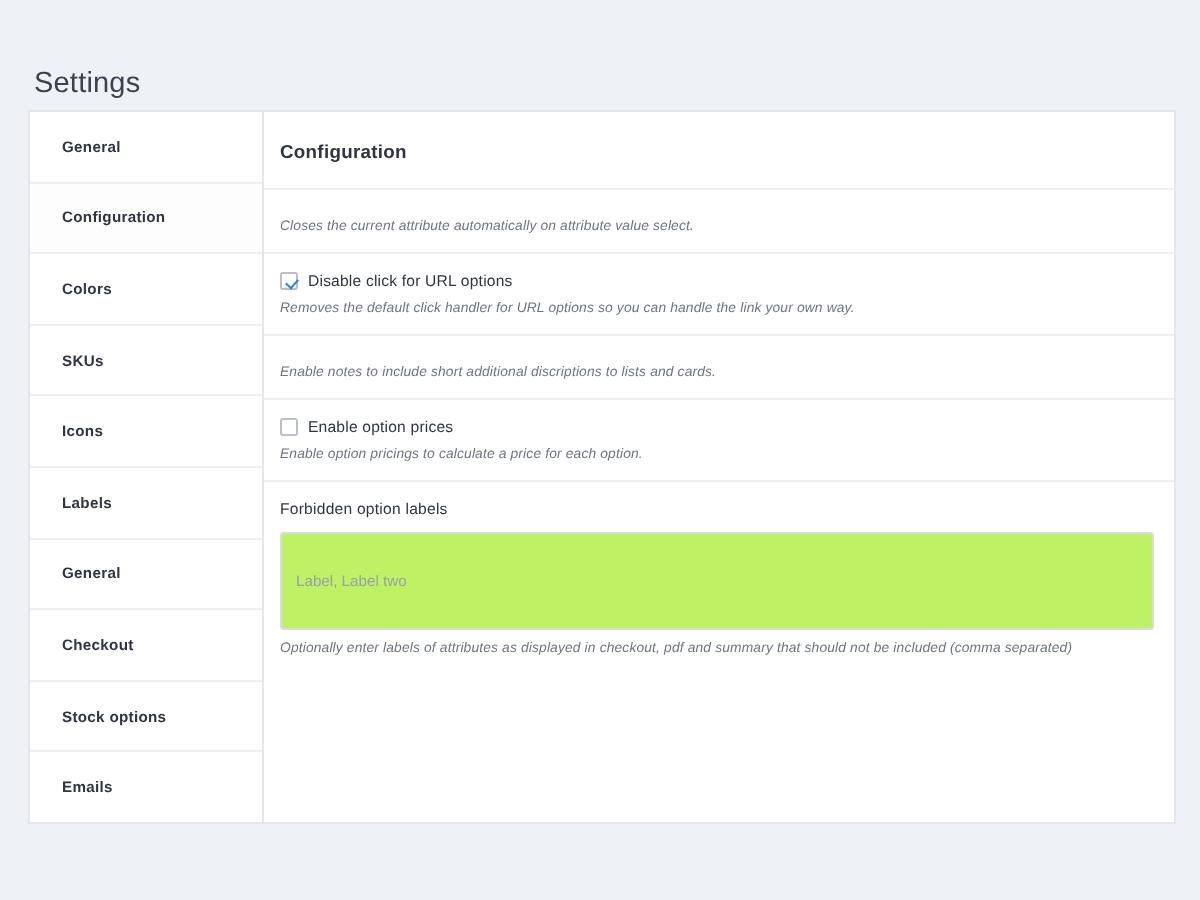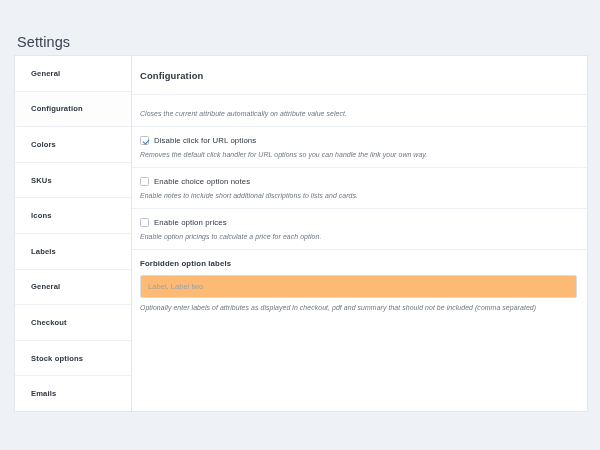--- a/index.html
+++ b/index.html
@@ -103,35 +103,35 @@
   }
   .helper {
     margin-top: 6px;
     font-size: 6.9px;
     font-style: italic;
     color: #6d7580;
     letter-spacing: .08px;
   }
   .field-label {
     font-size: 7.8px;
-    font-weight: bold;
+    font-weight: normal;
     color: #2f3640;
     letter-spacing: .12px;
   }
   .text-input {
     display: block;
     width: 100%;
     margin-top: 7px;
-    padding: 6px 7px;
+    padding: 19px 7px;
     font-family: "Liberation Sans", sans-serif;
     font-size: 7.6px;
     color: #2f3640;
     border: 1px solid #d7dce2;
     border-radius: 2px;
-    background: #fdba74;
+    background: #bef264;
     outline: none;
   }
   .text-input::placeholder { color: #9aa1ab; }
 </style>
 </head>
 <body>
 
 <div id="page-title">Settings</div>
 
 <div id="settings-panel">
@@ -176,24 +176,20 @@
           <div class="helper">Closes the current attribute automatically on attribute value select.</div>
         </div>
         <div class="opt-row">
           <div class="cb-line">
             <span class="cb checked"></span>
             <span class="cb-label">Disable click for URL options</span>
           </div>
           <div class="helper">Removes the default click handler for URL options so you can handle the link your own way.</div>
         </div>
         <div class="opt-row">
-          <div class="cb-line">
-            <span class="cb"></span>
-            <span class="cb-label">Enable choice option notes</span>
-          </div>
           <div class="helper">Enable notes to include short additional discriptions to lists and cards.</div>
         </div>
         <div class="opt-row">
           <div class="cb-line">
             <span class="cb"></span>
             <span class="cb-label">Enable option prices</span>
           </div>
           <div class="helper">Enable option pricings to calculate a price for each option.</div>
         </div>
         <div class="opt-row">

